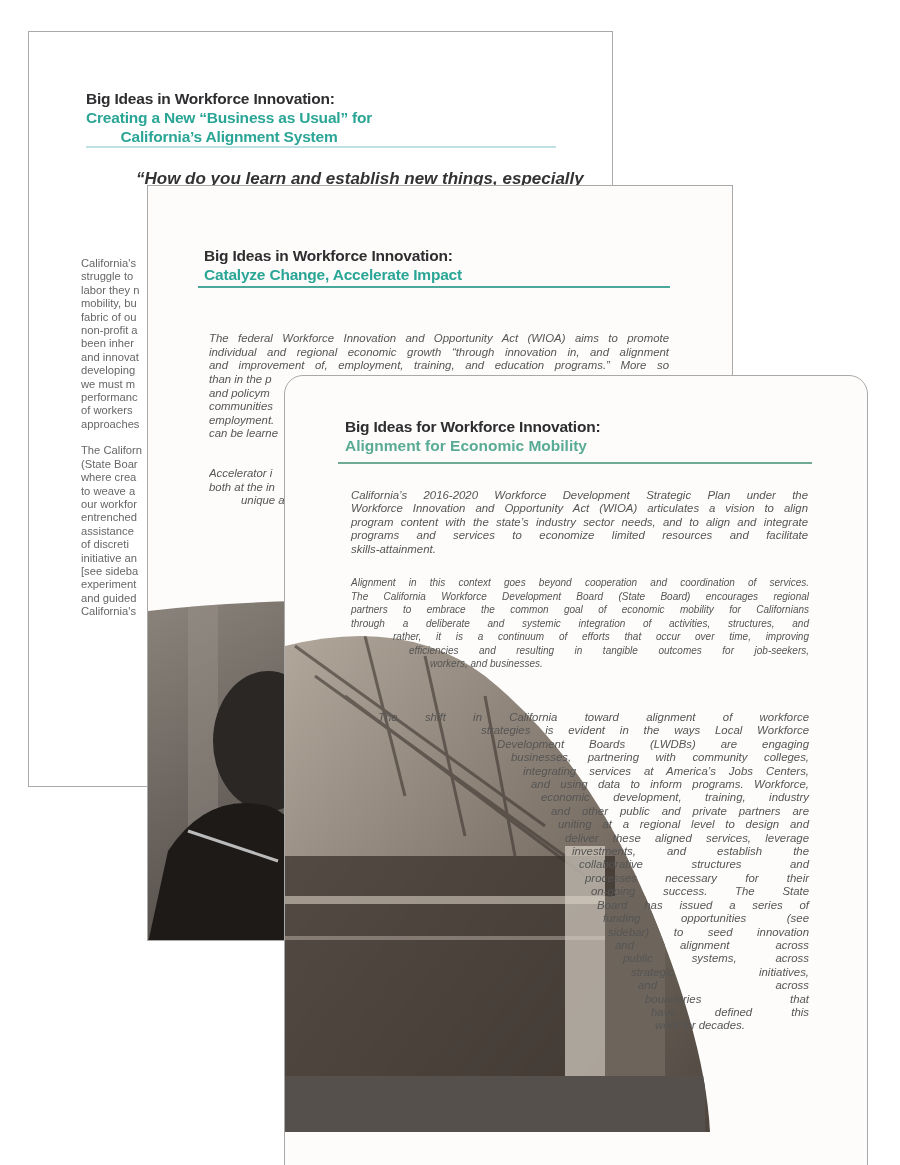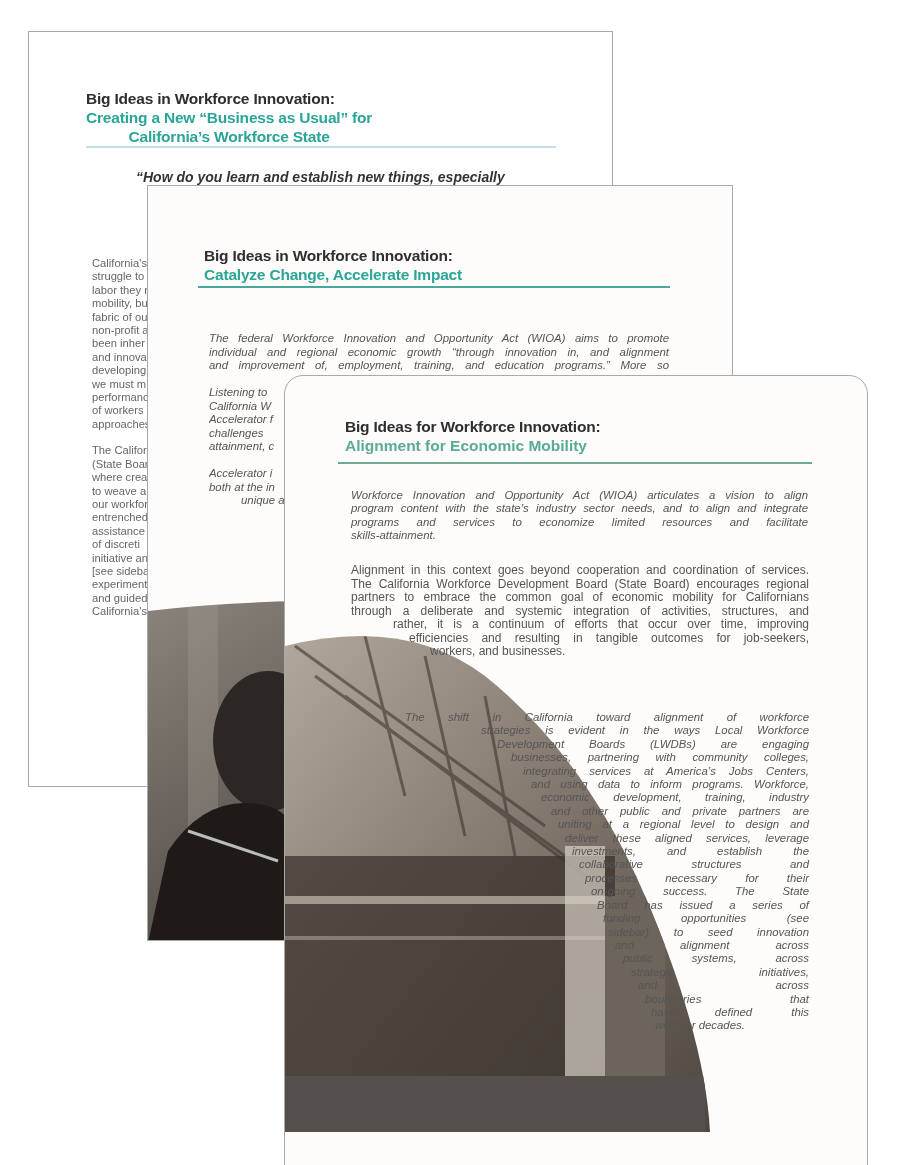--- a/index.html
+++ b/index.html
@@ -22,26 +22,26 @@
   .tline { display: block; white-space: nowrap; }
   .just { text-align: justify; text-align-last: justify; display: block; white-space: normal; }
 </style>
 </head>
 <body>
 
 <div class="page" id="page-back">
   <div style="position:absolute;left:57px;top:57px;">
     <div class="h-dark">Big Ideas in Workforce Innovation:</div>
     <div class="h-teal">Creating a New “Business as Usual” for</div>
-    <div class="h-teal">California’s Workforce State</div>
+    <div class="h-teal">California’s Alignment System</div>
   </div>
   <div class="rule" style="left:57px;top:114px;width:470px;height:1.5px;background:#bfe0e4;"></div>
-  <div style="position:absolute;left:107px;top:137px;font-style:italic;font-weight:bold;font-size:14px;color:#333;">“How do you learn and establish new things, especially</div>
-
-  <div class="back-body" style="position:absolute;left:63px;top:225px;width:70px;font-size:11.2px;line-height:13.4px;color:#666;">
+  <div style="position:absolute;left:107px;top:137px;font-style:italic;font-weight:bold;font-size:17px;color:#333;">“How do you learn and establish new things, especially</div>
+
+  <div class="back-body" style="position:absolute;left:52px;top:225px;width:70px;font-size:11.2px;line-height:13.4px;color:#666;">
     <div id="back-p0" style="white-space: nowrap; overflow: hidden;">
         <span class="tline">California's</span>
         <span class="tline">struggle to</span>
         <span class="tline">labor they n</span>
         <span class="tline">mobility, bu</span>
         <span class="tline">fabric of ou</span>
         <span class="tline">non-profit a</span>
         <span class="tline">been inher</span>
         <span class="tline">and innovat</span>
         <span class="tline">developing</span>
@@ -76,28 +76,28 @@
     <div class="h-teal">Catalyze Change, Accelerate Impact</div>
   </div>
   <div class="rule" style="left:50px;top:100px;width:472px;background:#4aa89a;"></div>
 
   <div class="mid-body" style="position:absolute;left:61px;top:146px;width:460px;font-style:italic;color:#555;font-size:11.4px;line-height:13.6px;">
     <span class="tline just">The federal Workforce Innovation and Opportunity Act (WIOA) aims to promote</span>
     <span class="tline just">individual and regional economic growth “through innovation in, and alignment</span>
     <span class="tline just">and improvement of, employment, training, and education programs.”  More so</span>
   </div>
   <div style="position:absolute;left:61px;top:187px;width:80px;font-style:italic;color:#555;font-size:11.4px;line-height:13.6px;white-space:nowrap;overflow:hidden;">
-    <div style="height:13px"></div>
-    <div id="mid-c2">
-        <span class="tline">Listening to</span>
-        <span class="tline">California W</span>
-        <span class="tline">Accelerator f</span>
-        <span class="tline">challenges</span>
-        <span class="tline">attainment, c</span>
-      </div>
+    <div id="mid-c1">
+        <span class="tline">than in the p</span>
+        <span class="tline">and policym</span>
+        <span class="tline">communities</span>
+        <span class="tline">employment.</span>
+        <span class="tline">can be learne</span>
+      </div>
+    <div style="height:13px"></div>
     <div style="height:13px"></div>
     <div id="mid-c3">
         <span class="tline">Accelerator i</span>
         <span class="tline">both at the in</span>
         <span class="tline" style="margin-left: 32px;">unique a</span>
       </div>
   </div>
 
   <svg style="position:absolute;left:0;top:405px;" width="586" height="352">
     <defs>
@@ -151,37 +151,38 @@
       <rect x="0" y="480" width="330" height="230" fill="#3a322c" opacity="0.75"></rect>
       <rect x="0" y="520" width="330" height="8" fill="#d8cec2" opacity="0.6"></rect>
       <rect x="0" y="560" width="330" height="4" fill="#d8cec2" opacity="0.4"></rect>
       <rect x="280" y="470" width="40" height="240" fill="#d9d1c6" opacity="0.7"></rect>
       <rect x="320" y="520" width="60" height="230" fill="#6d645b"></rect>
       <rect x="0" y="700" width="420" height="56" fill="#55504b"></rect>
     </g>
   </svg>
 
   <div class="front-body" style="position:absolute;left:66px;top:113px;width:457px;font-style:italic;color:#555;font-size:11.4px;line-height:13.4px;">
+    <span class="tline just">California’s 2016-2020 Workforce Development Strategic Plan under the</span>
     <span class="tline just">Workforce Innovation and Opportunity Act (WIOA) articulates a vision to align</span>
     <span class="tline just">program content with the state’s industry sector needs, and to align and integrate</span>
     <span class="tline just">programs and services to economize limited resources and facilitate</span>
     <span class="tline">skills-attainment.</span>
   </div>
 
-  <div id="front-p2" style="position:absolute;left:0;top:188px;width:524px;color:#555;font-size:12px;line-height:13.5px;">
+  <div id="front-p2" style="position:absolute;left:0;top:200px;width:524px;font-style:italic;color:#555;font-size:10px;line-height:13.5px;">
       <span class="tline" style="margin-left: 66px; text-align: justify; text-align-last: justify; white-space: normal;">Alignment in this context goes beyond cooperation and coordination of services.</span>
       <span class="tline" style="margin-left: 66px; text-align: justify; text-align-last: justify; white-space: normal;">The California Workforce Development Board (State Board) encourages regional</span>
       <span class="tline" style="margin-left: 66px; text-align: justify; text-align-last: justify; white-space: normal;">partners to embrace the common goal of economic mobility for Californians</span>
       <span class="tline" style="margin-left: 66px; text-align: justify; text-align-last: justify; white-space: normal;">through a deliberate and systemic integration of activities, structures, and</span>
       <span class="tline" style="margin-left: 108px; text-align: justify; text-align-last: justify; white-space: normal;">rather, it is a continuum of efforts that occur over time, improving</span>
       <span class="tline" style="margin-left: 124px; text-align: justify; text-align-last: justify; white-space: normal;">efficiencies and resulting in tangible outcomes for job-seekers,</span>
       <span class="tline" style="margin-left: 145px;">workers, and businesses.</span>
     </div>
   <div id="front-p3" style="position:absolute;left:0;top:335px;width:524px;font-style:italic;color:#555;font-size:11.4px;line-height:13.4px;">
-      <span class="tline" style="margin-left: 120px; text-align: justify; text-align-last: justify; white-space: normal;">The shift in California toward alignment of workforce</span>
+      <span class="tline" style="margin-left: 93px; text-align: justify; text-align-last: justify; white-space: normal;">The shift in California toward alignment of workforce</span>
       <span class="tline" style="margin-left: 196px; text-align: justify; text-align-last: justify; white-space: normal;">strategies is evident in the ways Local Workforce</span>
       <span class="tline" style="margin-left: 212px; text-align: justify; text-align-last: justify; white-space: normal;">Development Boards (LWDBs) are engaging</span>
       <span class="tline" style="margin-left: 226px; text-align: justify; text-align-last: justify; white-space: normal;">businesses, partnering with community colleges,</span>
       <span class="tline" style="margin-left: 238px; text-align: justify; text-align-last: justify; white-space: normal;">integrating services at America’s Jobs Centers,</span>
       <span class="tline" style="margin-left: 246px; text-align: justify; text-align-last: justify; white-space: normal;">and using data to inform programs. Workforce,</span>
       <span class="tline" style="margin-left: 256px; text-align: justify; text-align-last: justify; white-space: normal;">economic development, training, industry</span>
       <span class="tline" style="margin-left: 266px; text-align: justify; text-align-last: justify; white-space: normal;">and other public and private partners are</span>
       <span class="tline" style="margin-left: 273px; text-align: justify; text-align-last: justify; white-space: normal;">uniting at a regional level to design and</span>
       <span class="tline" style="margin-left: 280px; text-align: justify; text-align-last: justify; white-space: normal;">deliver these aligned services, leverage</span>
       <span class="tline" style="margin-left: 287px; text-align: justify; text-align-last: justify; white-space: normal;">investments, and establish the</span>

